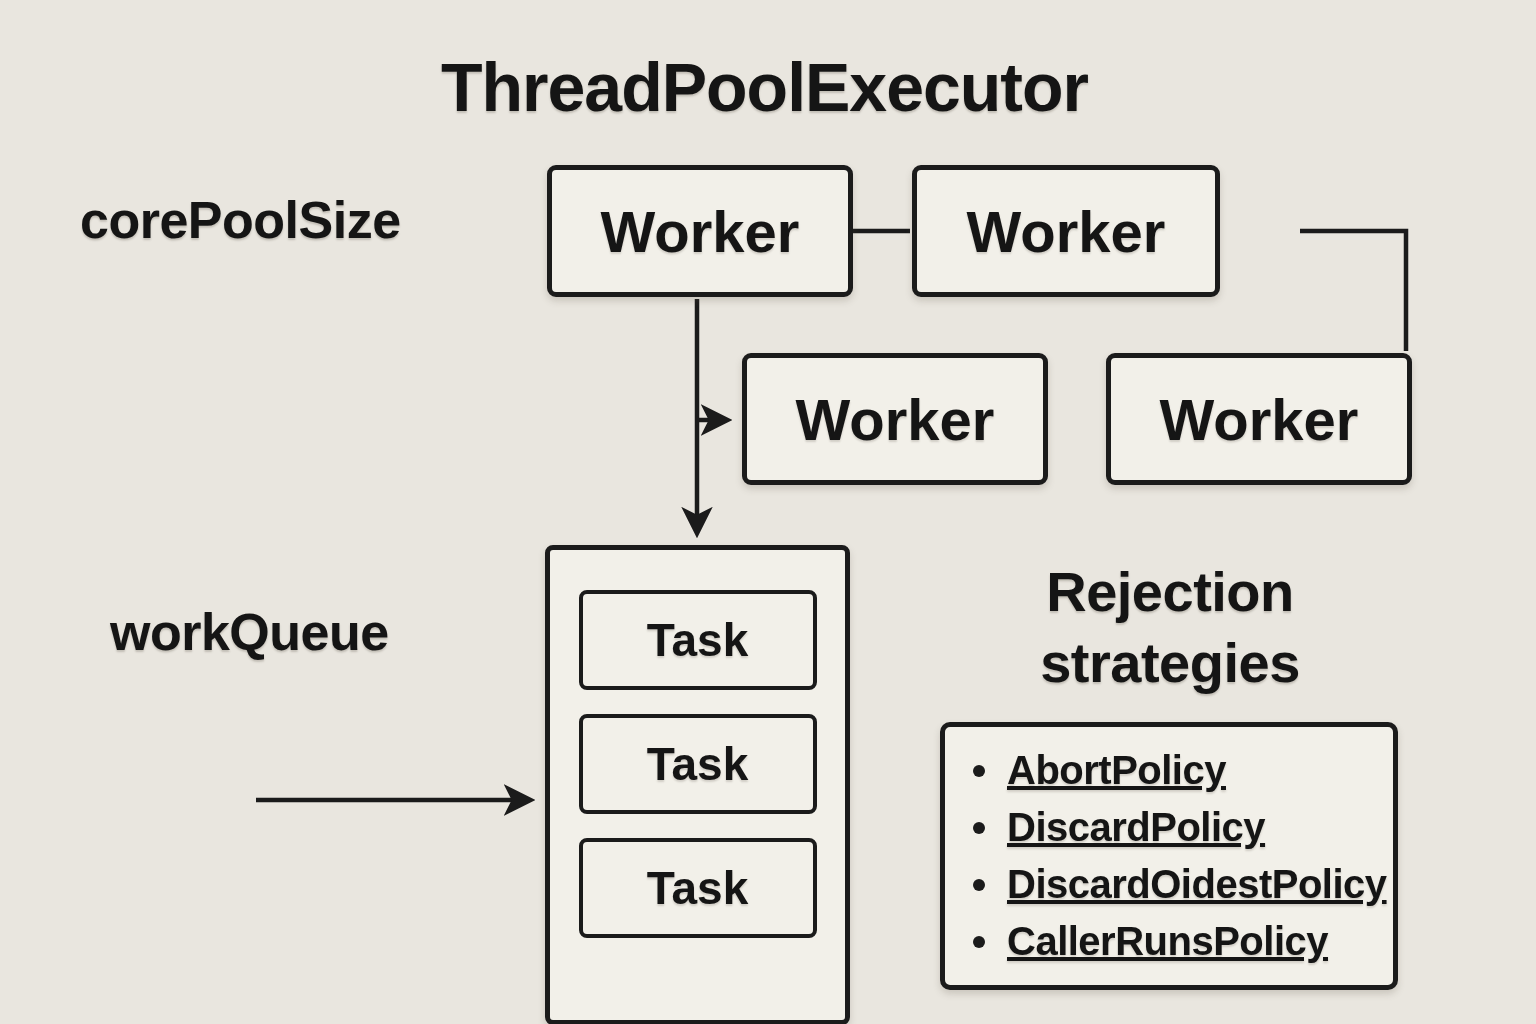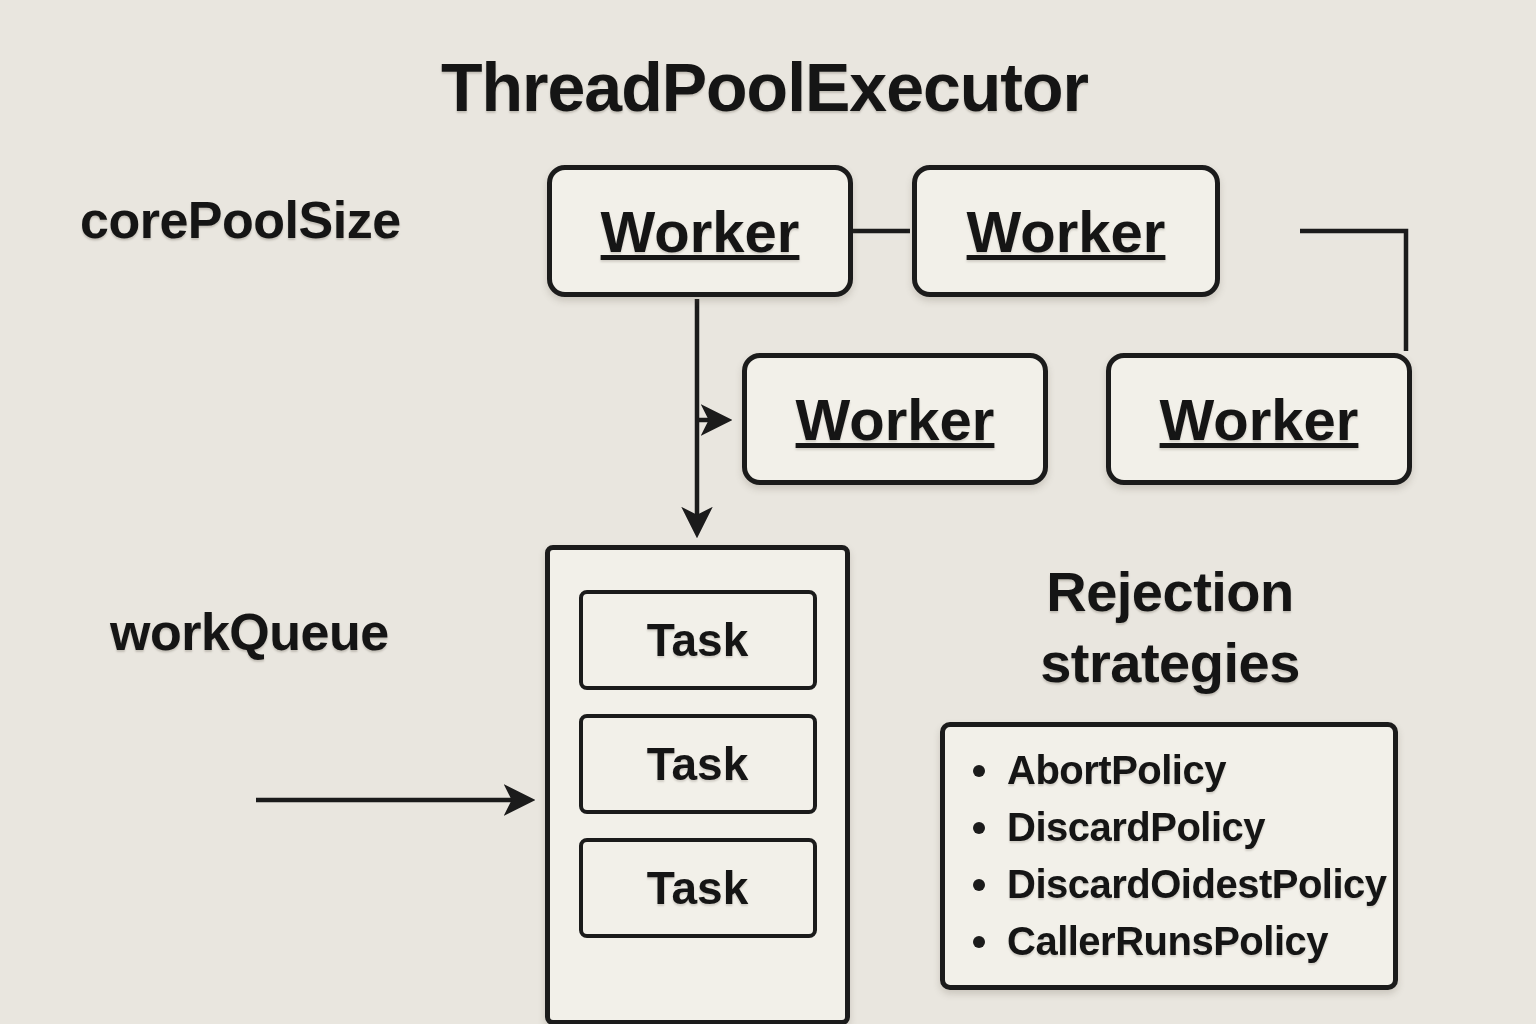--- a/index.html
+++ b/index.html
@@ -53,26 +53,25 @@
     letter-spacing:-0.5px;
     text-shadow:0 2px 2px rgba(80,72,60,0.25);
   }
   .label-core{left:80px;top:190px;}
   .label-max{left:80px;top:392px;}
   .label-queue{left:110px;top:602px;}
   .node{
     position:absolute;
     background:var(--box-fill);
     border:5px solid var(--line);
-    border-radius:18px;
+    border-radius:9px;
     display:flex;
     align-items:center;
     justify-content:center;
     box-shadow:0 4px 7px rgba(95,88,72,0.22);
-    text-decoration:underline;
   }
   .worker-box{
     width:296px;
     height:122px;
     font-size:58px;
     font-weight:700;
     text-shadow:0 2px 2px rgba(80,72,60,0.2);
   }
   .worker-core-1{left:547px;top:165px;}
   .worker-core-2{left:912px;top:165px;width:298px;}
@@ -136,20 +135,21 @@
   }
   .rejection-list li{
     display:flex;
     align-items:center;
     height:57px;
     font-size:40px;
     font-weight:700;
     letter-spacing:-0.5px;
     white-space:nowrap;
     text-shadow:0 2px 2px rgba(80,72,60,0.2);
+    text-decoration:underline;
   }
   .bullet-dot{
     flex:0 0 auto;
     width:12px;height:12px;
     border-radius:50%;
     background:var(--line);
     margin-right:22px;
   }
 </style>
 </head>

